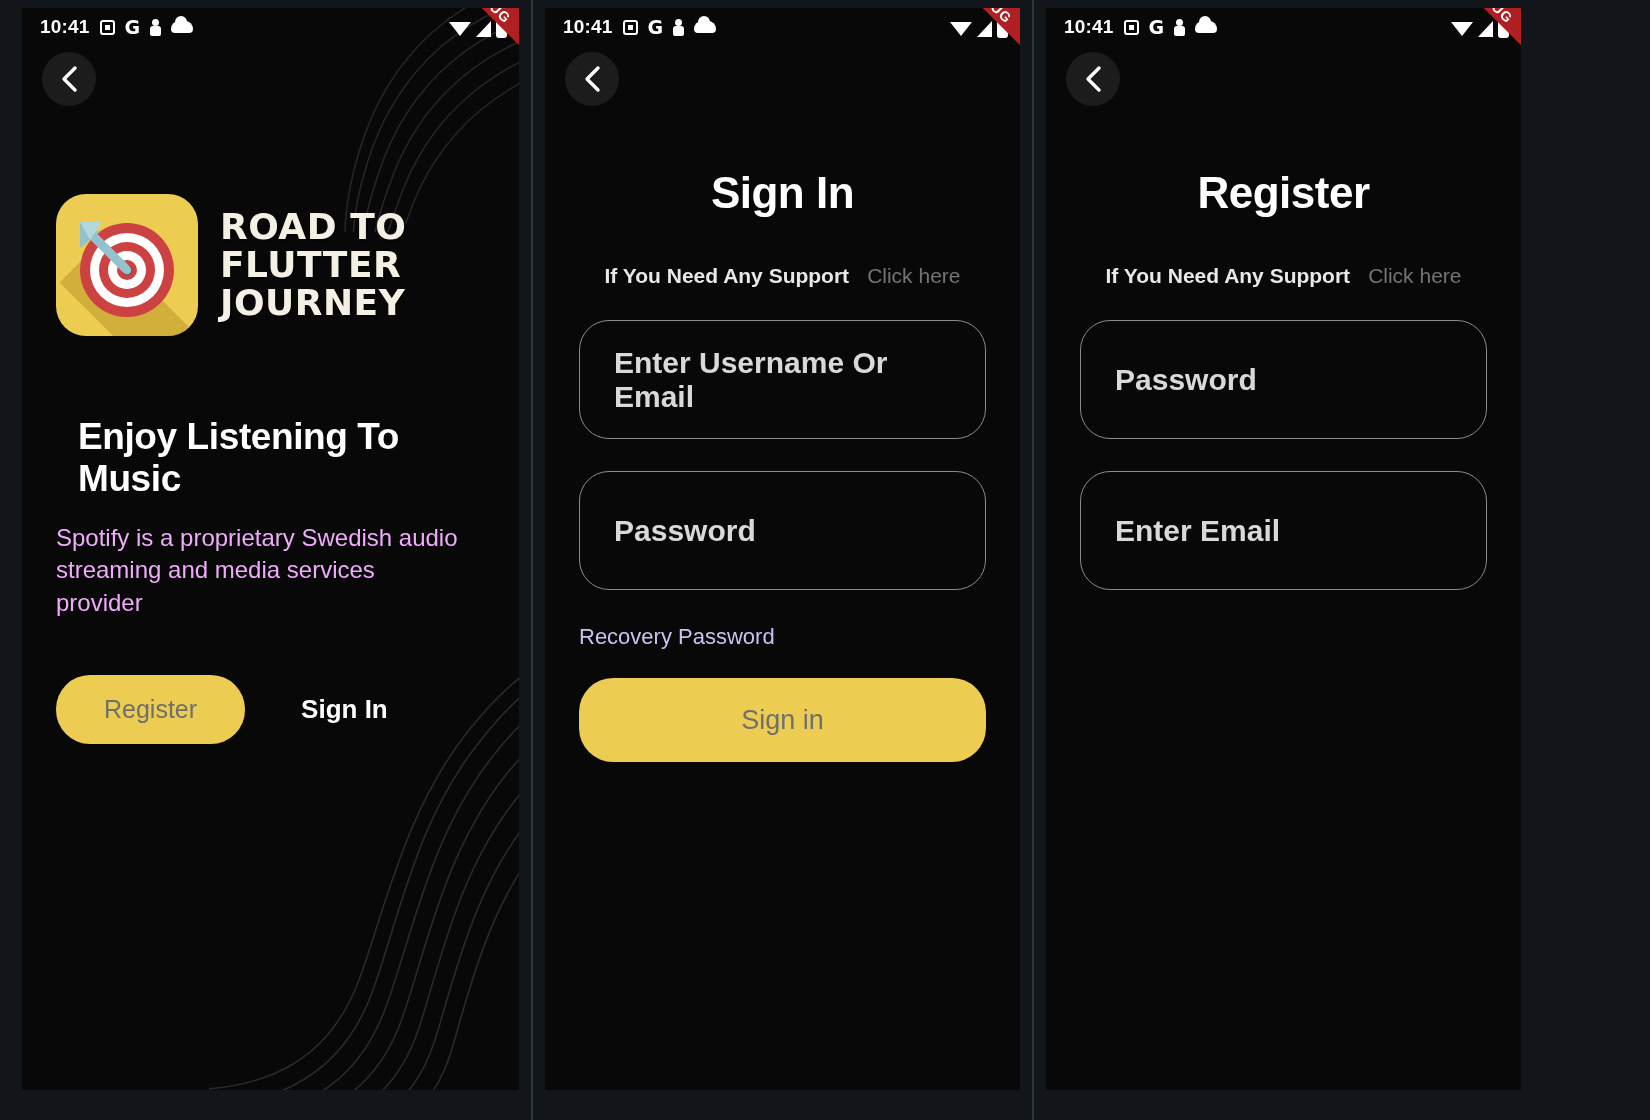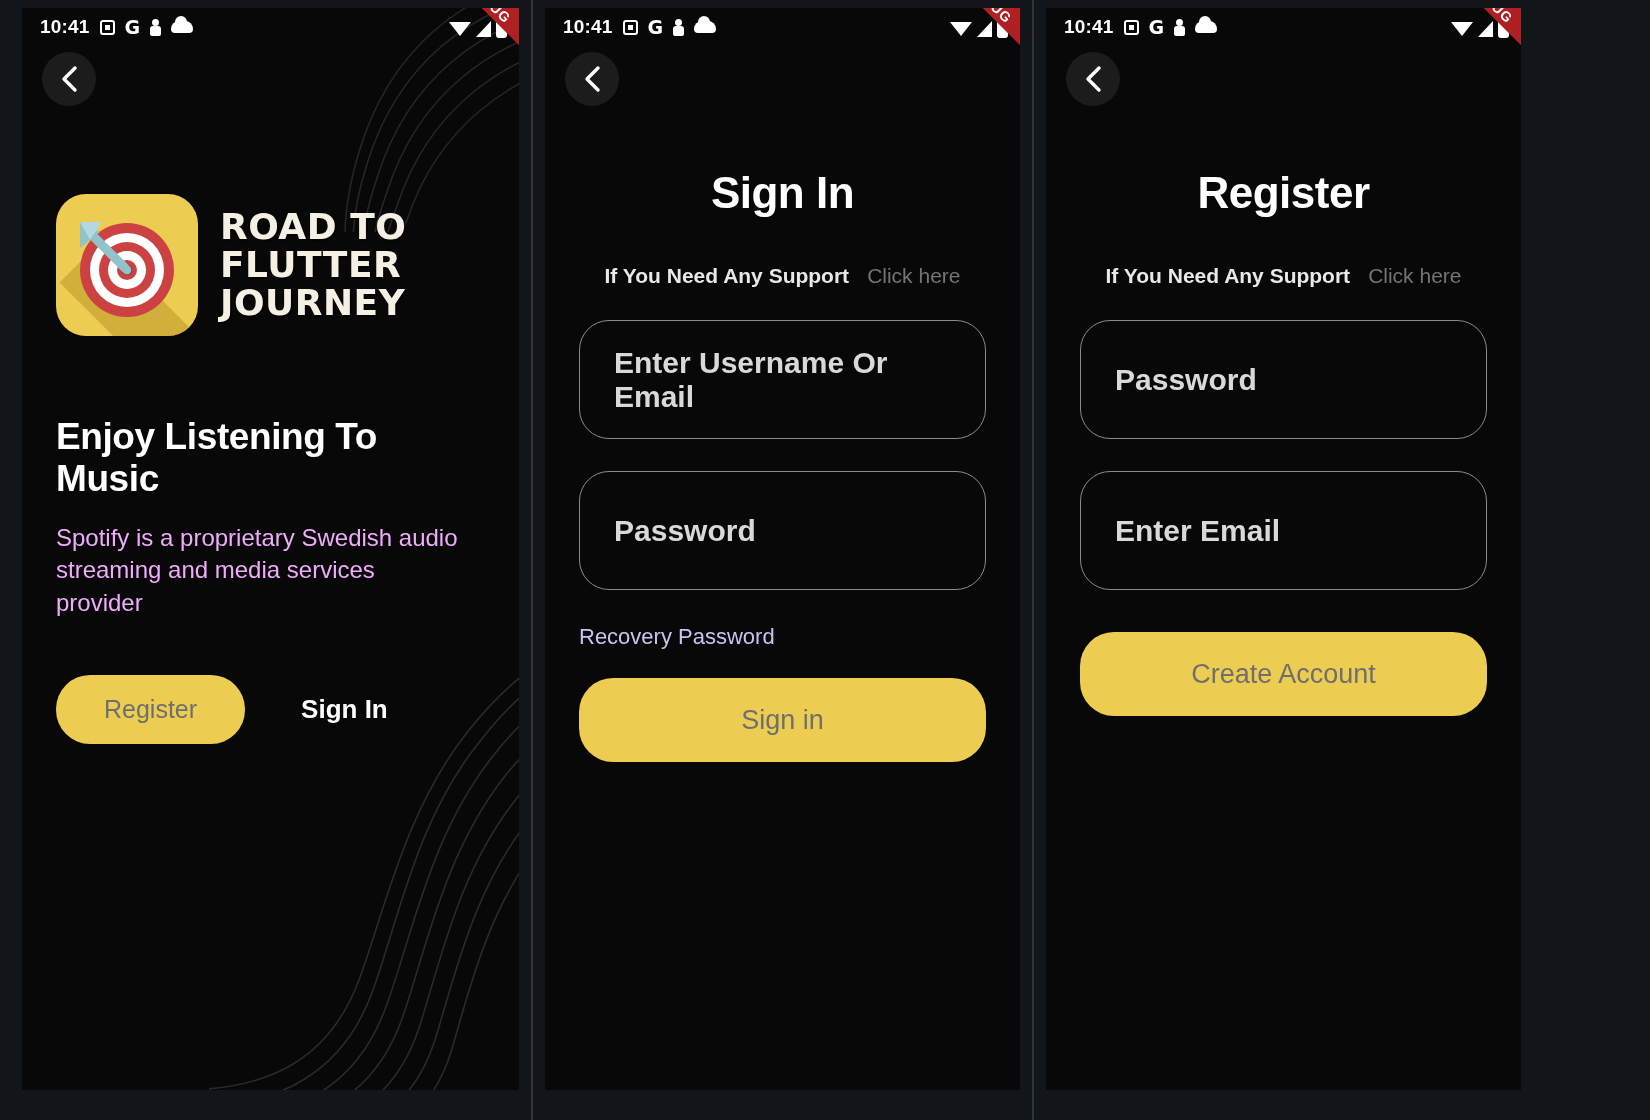--- a/index.html
+++ b/index.html
@@ -120,21 +120,21 @@
   .logo-text{
     color:#f4f1e4;
     font-family:"DejaVu Sans", sans-serif;
     font-weight:700;
     font-size:36px;
     line-height:1.06;
     letter-spacing:.5px;
     text-shadow:2px 2px 0 rgba(0,0,0,.45);
   }
   .p1-head{
-    color:#ffffff;font-size:37px;font-weight:700;margin-top:80px;letter-spacing:-.4px;
+    color:#ffffff;font-size:37px;font-weight:700;margin-top:80px;letter-spacing:-.4px;margin-left:22px;
   }
   .p1-sub{
     color:#f0abfc;font-size:24px;line-height:1.35;margin-top:22px;max-width:410px;
   }
   .p1-actions{ display:flex; align-items:center; gap:56px; margin-top:56px;}
   .btn-pill{
     background:#eccd52;color:#6f6f6f;
     font-size:25px;font-weight:400;
     border-radius:34px;
     padding:20px 48px;
@@ -351,19 +351,18 @@
       <div class="form-title">Register</div>
 
       <div class="support-row">
         <span class="support-txt">If You Need Any Support</span>
         <span class="support-link">Click here</span>
       </div>
 
       <div class="field">Password</div>
       <div class="field">Enter Email</div>
 
-      <div class="btn-wide">Create Account</div>
 
     </div>
   </div>
 
   <div class="edge"></div>
 </div>
 
 </body></html>

